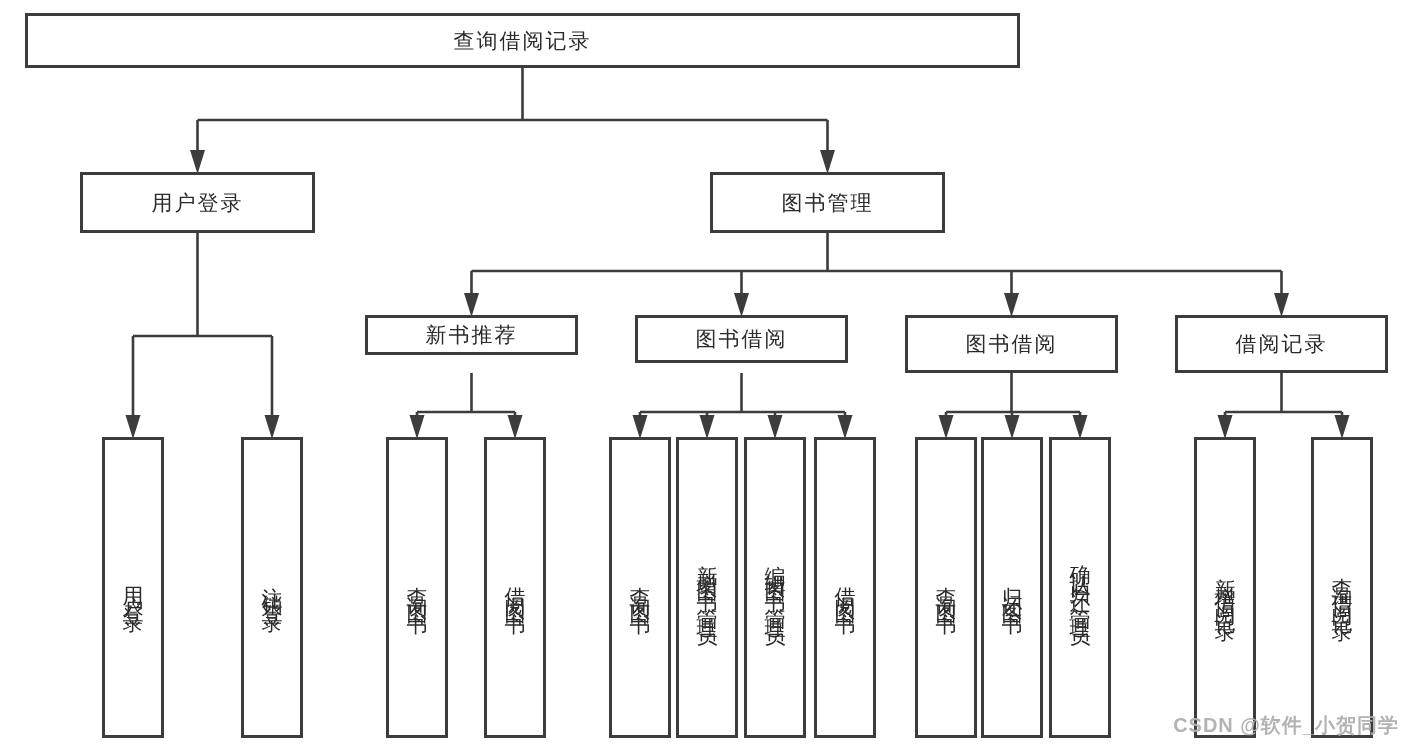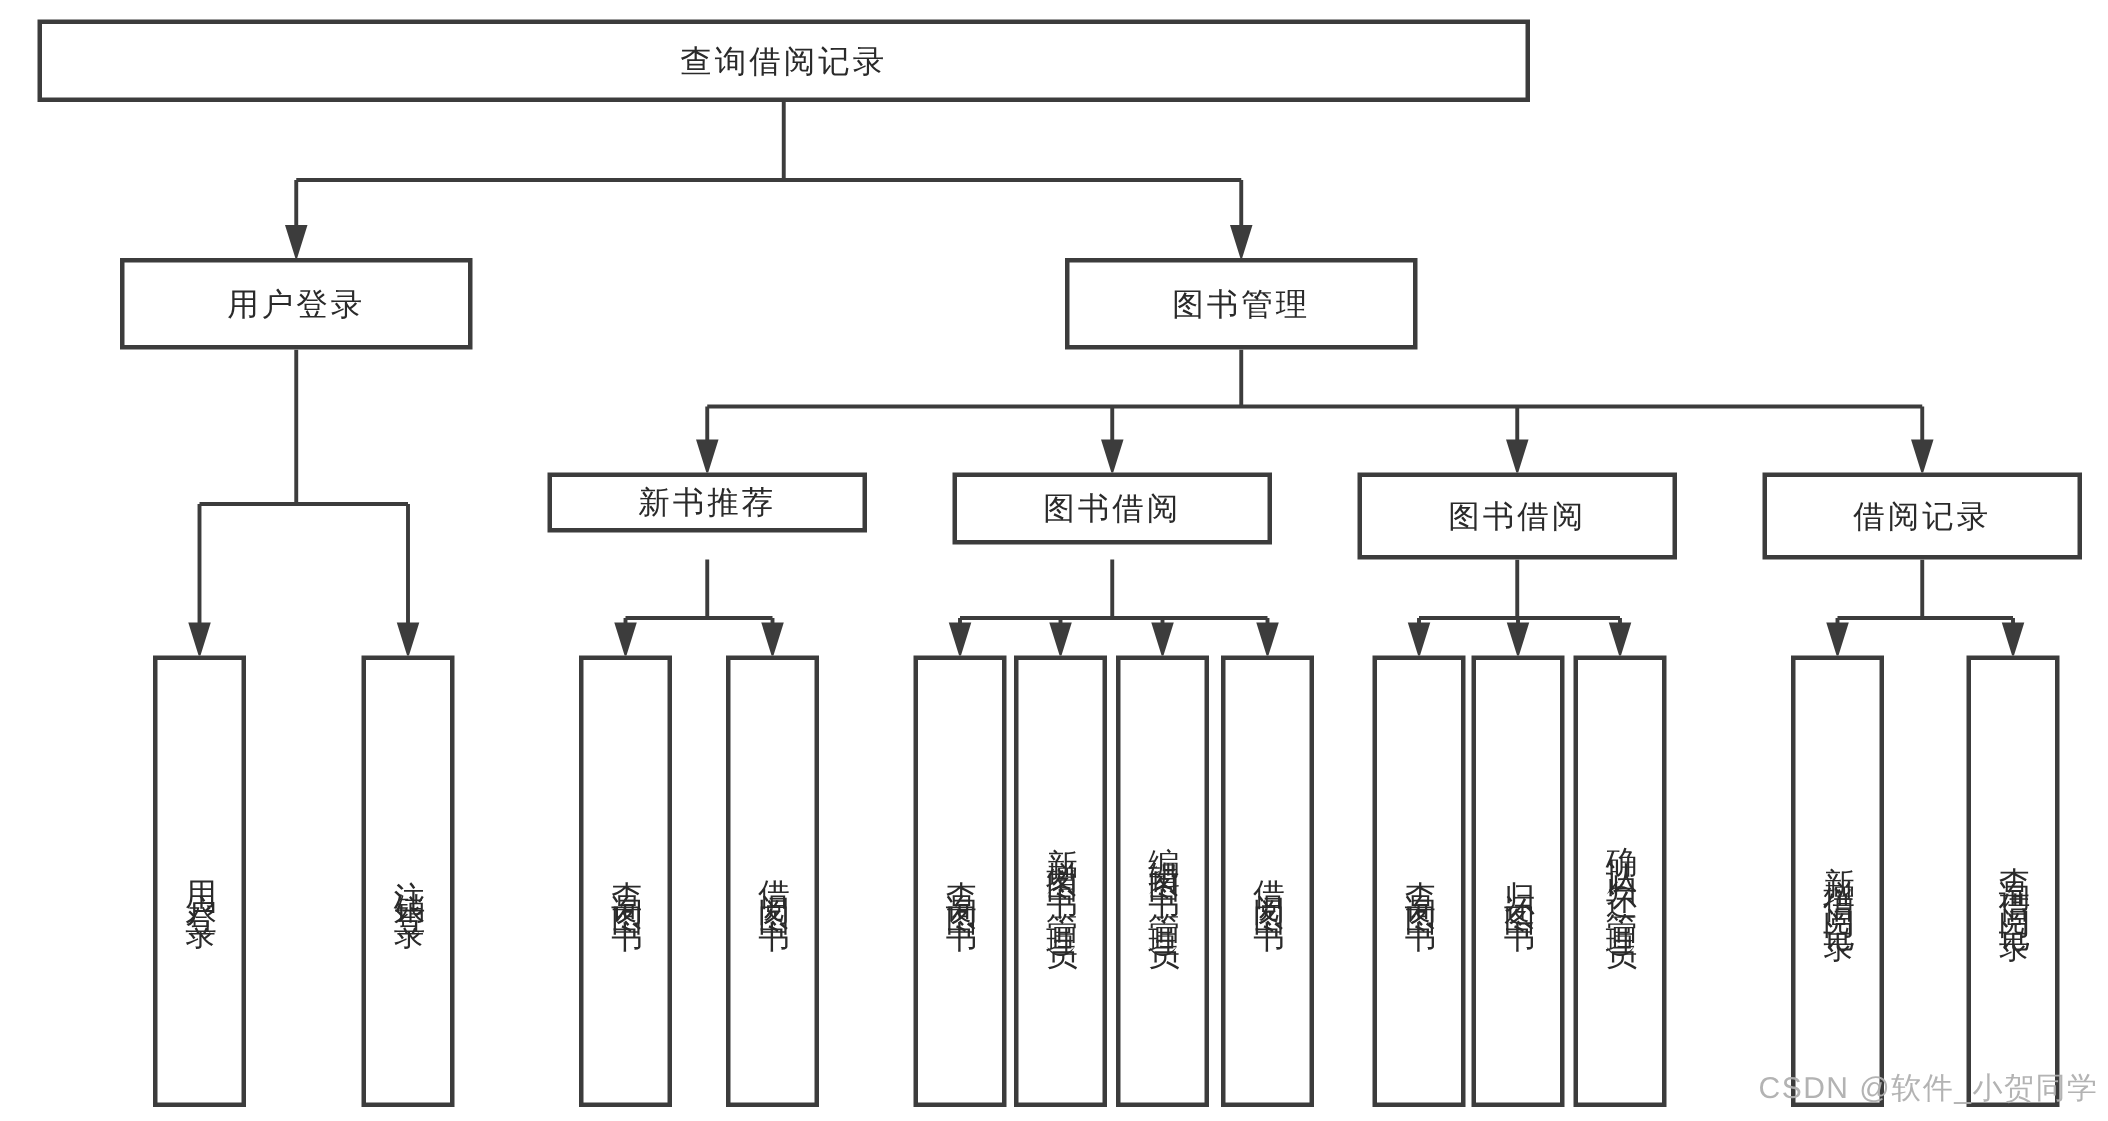--- a/index.html
+++ b/index.html
@@ -47,20 +47,21 @@
   }
   #watermark {
     position: absolute;
     right: 6px;
     bottom: 8px;
     z-index: 3;
     font-size: 20px;
     letter-spacing: 1px;
     color: rgba(175, 175, 175, 0.95);
     font-family: "Liberation Sans", sans-serif;
+    font-weight: bold;
   }
 </style>
 </head>
 <body>
 
 <div id="canvas">
   <svg id="edges-svg" xmlns="http://www.w3.org/2000/svg" viewBox="0 0 1405 747">
       <path d="M 522.5 68 V 120 M 197.5 120 H 827.5 M 197.5 120 V 152 M 827.5 120 V 152 " fill="none" stroke="#3c3c3c" stroke-width="2.6"></path>
       <polygon points="190,150 205,150 197.5,174" fill="#3c3c3c"></polygon>
       <polygon points="820,150 835,150 827.5,174" fill="#3c3c3c"></polygon>

